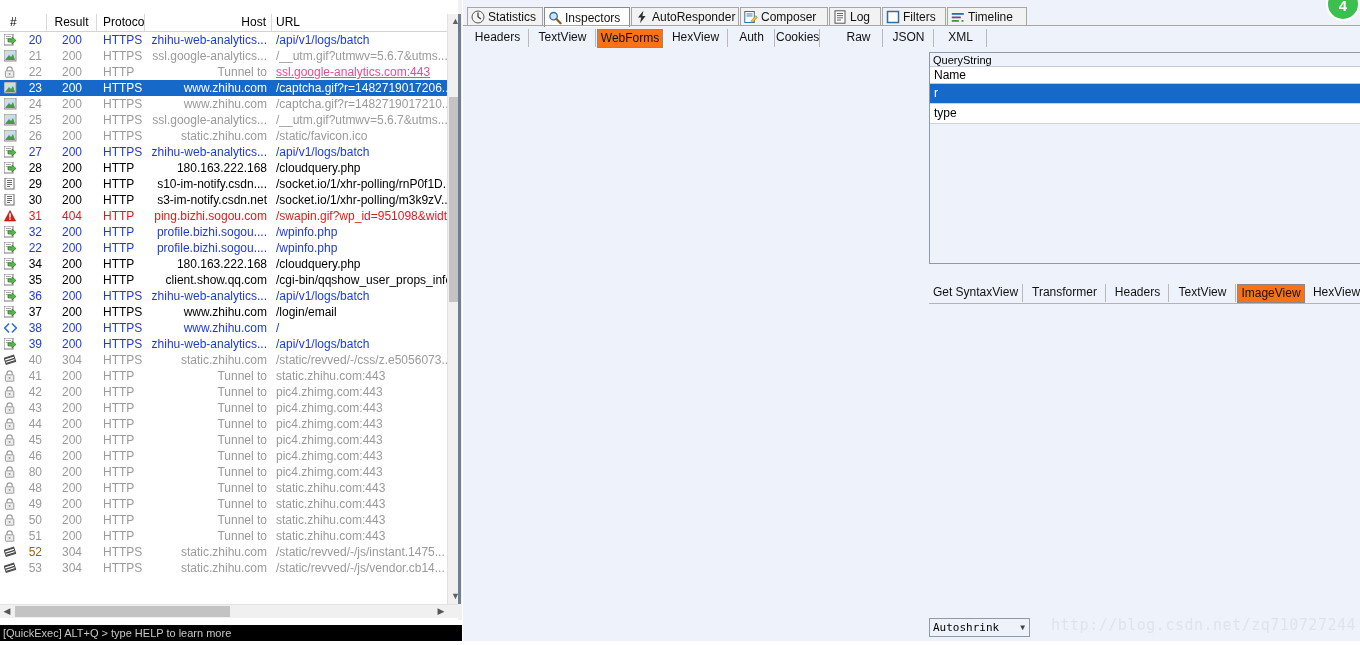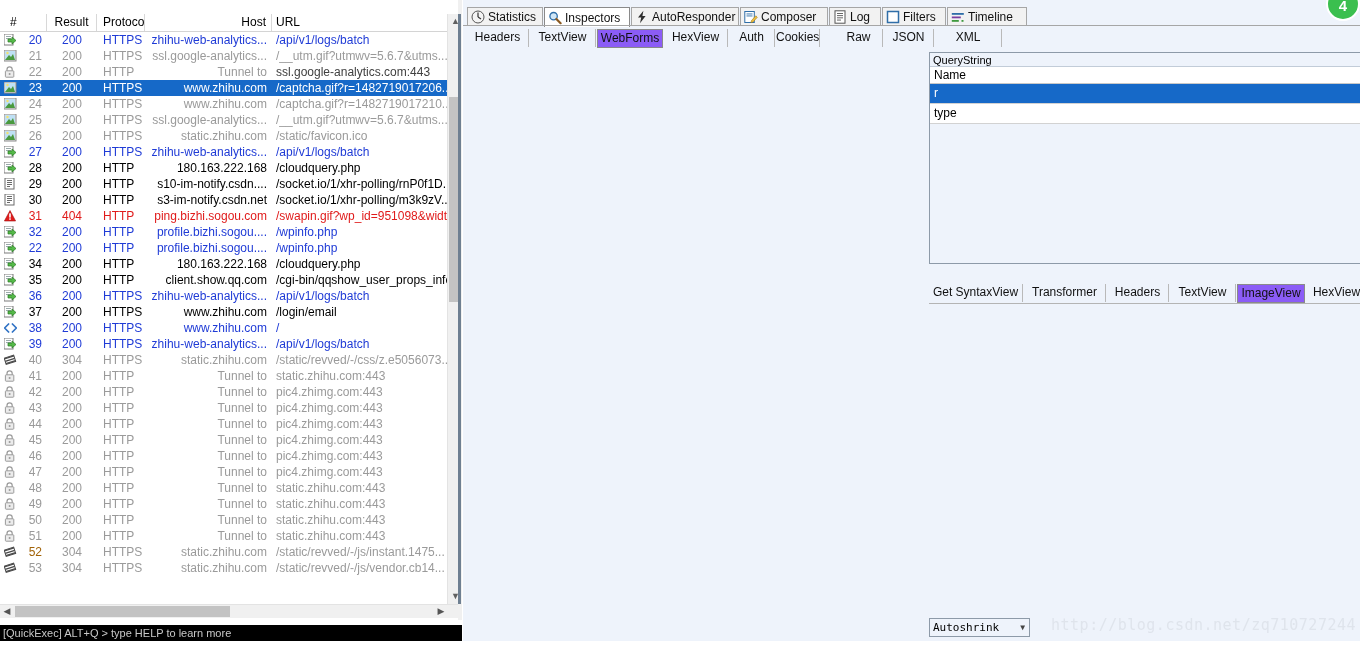--- a/index.html
+++ b/index.html
@@ -139,21 +139,21 @@
     position: absolute; left: 2px; top: 29px; width: 893px; height: 20px;
     background: #eef3fb;
   }
   .stab {
     position: absolute; top: 0; height: 18px; line-height: 17px;
     font-size: 12px; color: #111; text-align: center;
     border-right: 1px solid #b9b9b9;
     white-space: nowrap;
   }
   .stab.active {
-    border: 1px solid #8a8a8a; background: #8b5cf6;
+    border: 1px solid #8a8a8a; background: #f97316;
     height: 19px; line-height: 17px;
   }
 
   
   #qs-panel {
     position: absolute; left: 466px; top: 52px; width: 891px; height: 212px;
     background: #eef3fb; border: 1px solid #8d9aa8;
   }
   #qs-title {
     position: absolute; left: 0; top: 0; width: 889px; height: 14px;
@@ -301,21 +301,21 @@
             <svg width="13" height="12">
               <path d="M3 5 V3.4 a2.6 2.6 0 0 1 5.2 0 V5" fill="none" stroke="#9a9a9a" stroke-width="1.2"></path>
               <rect x="1.4" y="4.8" width="8.4" height="6.4" rx="0.7" fill="#ececec" stroke="#9a9a9a"></rect>
               <circle cx="5.6" cy="8" r="1" fill="#9a9a9a"></circle>
             </svg>
           </span>
           <span class="cell c-num" style="color: rgb(154, 154, 154);">22</span>
           <span class="cell c-res" style="color: rgb(154, 154, 154);">200</span>
           <span class="cell c-prot" style="color: rgb(154, 154, 154);">HTTP</span>
           <span class="cell c-host" style="color: rgb(154, 154, 154);">Tunnel to</span>
-          <span class="cell c-url" style="color: #404040;">ssl.google-analytics.com:443</span>
+          <span class="cell c-url" style="color: #ec4899; text-decoration: underline;">ssl.google-analytics.com:443</span>
         </div>
         <div class="srow sel">
           <span class="ic">
             <svg width="13" height="12">
               <rect x="0" y="0" width="12" height="11" fill="#e8e8e8" stroke="#8a8a8a"></rect>
               <rect x="1" y="1" width="10" height="9" fill="#bfe0f5"></rect>
               <path d="M1 10 L5 5 L7 7 L9 4 L11 10 Z" fill="#4a9a3f"></path>
               <circle cx="3.5" cy="3" r="1.2" fill="#f5e26b"></circle>
             </svg>
           </span>
@@ -666,21 +666,21 @@
           <span class="cell c-url" style="color: rgb(154, 154, 154);">pic4.zhimg.com:443</span>
         </div>
         <div class="srow">
           <span class="ic">
             <svg width="13" height="12">
               <path d="M3 5 V3.4 a2.6 2.6 0 0 1 5.2 0 V5" fill="none" stroke="#9a9a9a" stroke-width="1.2"></path>
               <rect x="1.4" y="4.8" width="8.4" height="6.4" rx="0.7" fill="#ececec" stroke="#9a9a9a"></rect>
               <circle cx="5.6" cy="8" r="1" fill="#9a9a9a"></circle>
             </svg>
           </span>
-          <span class="cell c-num" style="color: rgb(154, 154, 154);">47</span>
+          <span class="cell c-num" style="color: rgb(154, 154, 154);">80</span>
           <span class="cell c-res" style="color: rgb(154, 154, 154);">200</span>
           <span class="cell c-prot" style="color: rgb(154, 154, 154);">HTTP</span>
           <span class="cell c-host" style="color: rgb(154, 154, 154);">Tunnel to</span>
           <span class="cell c-url" style="color: rgb(154, 154, 154);">pic4.zhimg.com:443</span>
         </div>
         <div class="srow">
           <span class="ic">
             <svg width="13" height="12">
               <path d="M3 5 V3.4 a2.6 2.6 0 0 1 5.2 0 V5" fill="none" stroke="#9a9a9a" stroke-width="1.2"></path>
               <rect x="1.4" y="4.8" width="8.4" height="6.4" rx="0.7" fill="#ececec" stroke="#9a9a9a"></rect>
@@ -853,21 +853,21 @@
 
     <div id="sub-tabs">
         <div class="stab" style="left: 2px; width: 62px;">Headers</div>
         <div class="stab" style="left: 65px; width: 66px;">TextView</div>
         <div class="stab active" style="left: 132px; width: 66px;">WebForms</div>
         <div class="stab" style="left: 199px; width: 64px;">HexView</div>
         <div class="stab" style="left: 264px; width: 46px;">Auth</div>
         <div class="stab" style="left: 311px; width: 44px;">Cookies</div>
         <div class="stab" style="left: 370px; width: 48px;">Raw</div>
         <div class="stab" style="left: 419px; width: 50px;">JSON</div>
-        <div class="stab" style="left: 470px; width: 67px;">XML</div>
+        <div class="stab" style="left: 470px; width: 52px;">XML</div>
       </div>
 
     <div id="qs-panel">
       <div id="qs-title">QueryString</div>
       <div id="qs-head">
         <div class="qh" style="left:0;width:450px;">Name</div>
 
       </div>
       <div id="qs-rows">
           <div class="qrow sel" style="top: 31px;">

